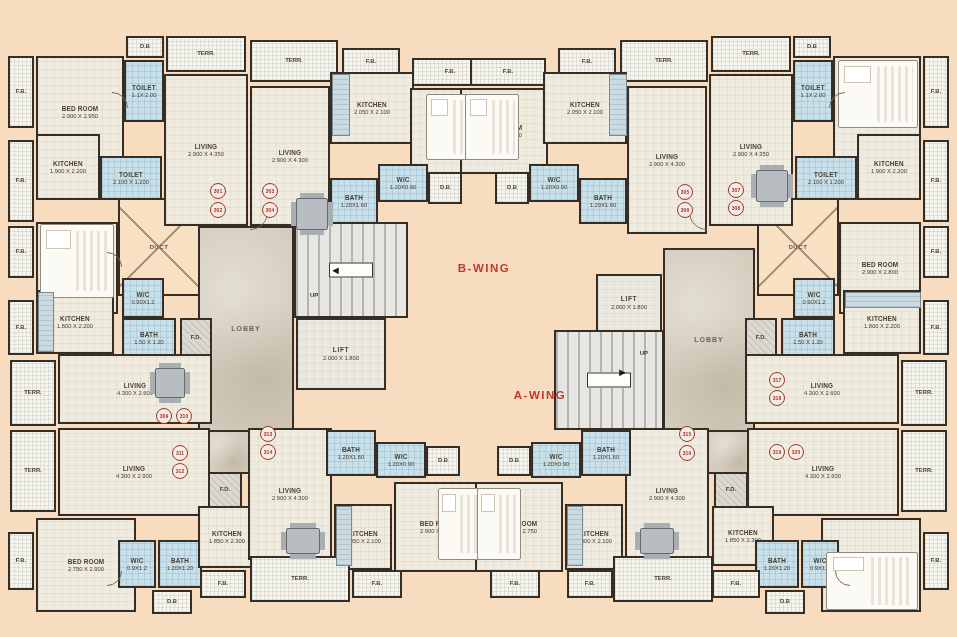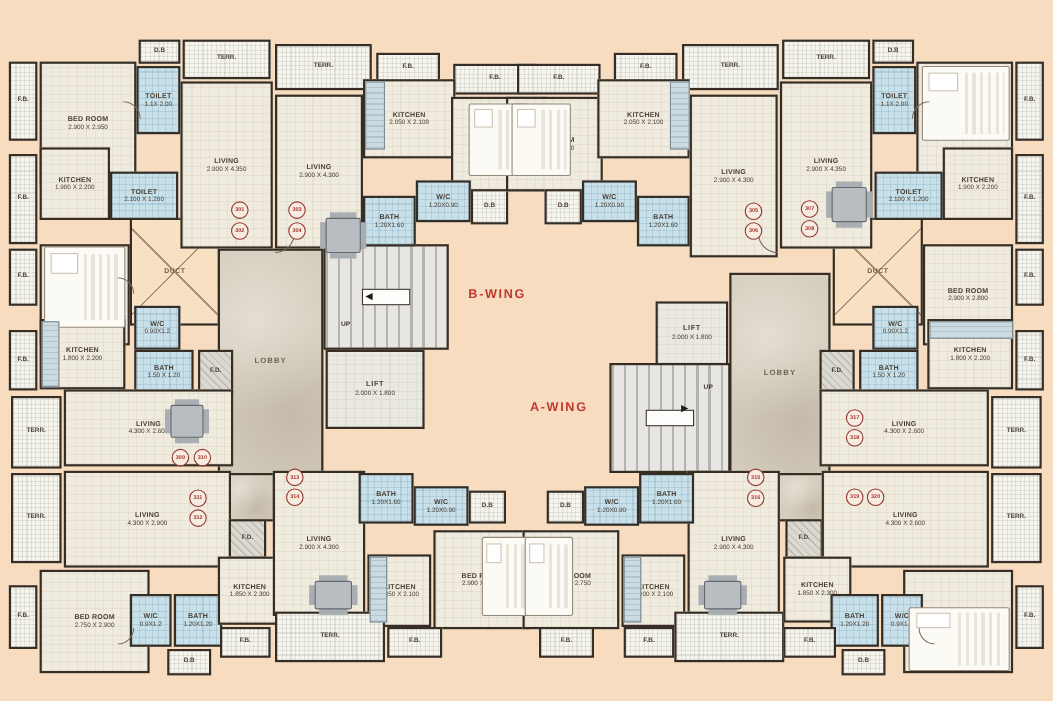--- a/index.html
+++ b/index.html
@@ -35,21 +35,21 @@
   .stair{background:repeating-linear-gradient(90deg,#b5b3ae 0 2px,#e7e6e2 2px 11px);}
   .landing{position:absolute;left:50%;top:50%;transform:translate(-50%,-50%);
            width:42px;height:13px;background:#fdfdfb;border:1.5px solid #3a332b;}
   .uplbl{position:absolute;font-size:6px;font-weight:bold;color:#3c352c;}
   .s-left .uplbl{left:14px;bottom:18px;}
   .s-right .uplbl{right:14px;top:18px;}
   .arrow{position:absolute;font-size:11px;color:#1e1a14;line-height:1;}
   .s-left .arrow{left:34px;top:50%;transform:translateY(-50%);}
   .s-right .arrow{right:34px;top:42%;transform:translateY(-50%);}
   .wing{position:absolute;transform:translate(-50%,-50%);color:#c0392f;font-weight:bold;
-        font-size:11.5px;letter-spacing:1.5px;white-space:nowrap;}
+        font-size:11.5px;letter-spacing:1.5px;white-space:nowrap;margin-left:32px;}
   .badge{position:absolute;width:16px;height:16px;border-radius:50%;border:1.5px solid #93372c;
          background:#f6ece1;color:#a8322a;font-size:5px;font-weight:bold;
          display:flex;align-items:center;justify-content:center;box-sizing:border-box;}
   .bed{position:absolute;background:#fbfaf4;border:1px solid #95897a;border-radius:2px;}
   .bed::before{content:"";position:absolute;left:7%;top:7%;width:34%;height:26%;
                background:#ffffff;border:1px solid #cdc4b5;box-sizing:border-box;}
   .bed::after{content:"";position:absolute;right:5%;top:8%;bottom:8%;width:46%;
               background:repeating-linear-gradient(90deg,rgba(150,128,98,.18) 0 3px,transparent 3px 7px);}
   .table{position:absolute;background:#b7bdc1;border:1px solid #63696e;border-radius:2px;
          box-shadow:0 -9px 0 -4px #a9aeb2,0 9px 0 -4px #a9aeb2,-9px 0 0 -4px #a9aeb2,9px 0 0 -4px #a9aeb2;}
@@ -437,21 +437,21 @@
     <div class="counter" style="left: 845px; top: 292px; width: 74px; height: 14px;"></div>
     <div class="counter" style="left: 38px; top: 292px; width: 14px; height: 58px;"></div>
     <div class="arc q-tr" style="left: 96px; top: 92px; width: 32px; height: 32px;"></div>
     <div class="arc q-tl" style="left: 829px; top: 92px; width: 32px; height: 32px;"></div>
     <div class="arc q-br" style="left: 232px; top: 194px; width: 36px; height: 36px;"></div>
     <div class="arc q-bl" style="left: 689px; top: 194px; width: 36px; height: 36px;"></div>
     <div class="arc q-tr" style="left: 92px; top: 252px; width: 30px; height: 30px;"></div>
     <div class="arc q-br" style="left: 92px; top: 556px; width: 30px; height: 30px;"></div>
     <div class="arc q-bl" style="left: 835px; top: 556px; width: 30px; height: 30px;"></div>
     <div class="wing" style="left: 452px; top: 268px;">B-WING</div>
-    <div class="wing" style="left: 508px; top: 371px;">A-WING</div>
+    <div class="wing" style="left: 508px; top: 395px;">A-WING</div>
     <div class="badge" style="left: 210px; top: 183px;">301</div>
     <div class="badge" style="left: 210px; top: 202px;">302</div>
     <div class="badge" style="left: 262px; top: 183px;">303</div>
     <div class="badge" style="left: 262px; top: 202px;">304</div>
     <div class="badge" style="left: 677px; top: 184px;">305</div>
     <div class="badge" style="left: 677px; top: 202px;">306</div>
     <div class="badge" style="left: 728px; top: 182px;">307</div>
     <div class="badge" style="left: 728px; top: 200px;">308</div>
     <div class="badge" style="left: 156px; top: 408px;">309</div>
     <div class="badge" style="left: 176px; top: 408px;">310</div>

